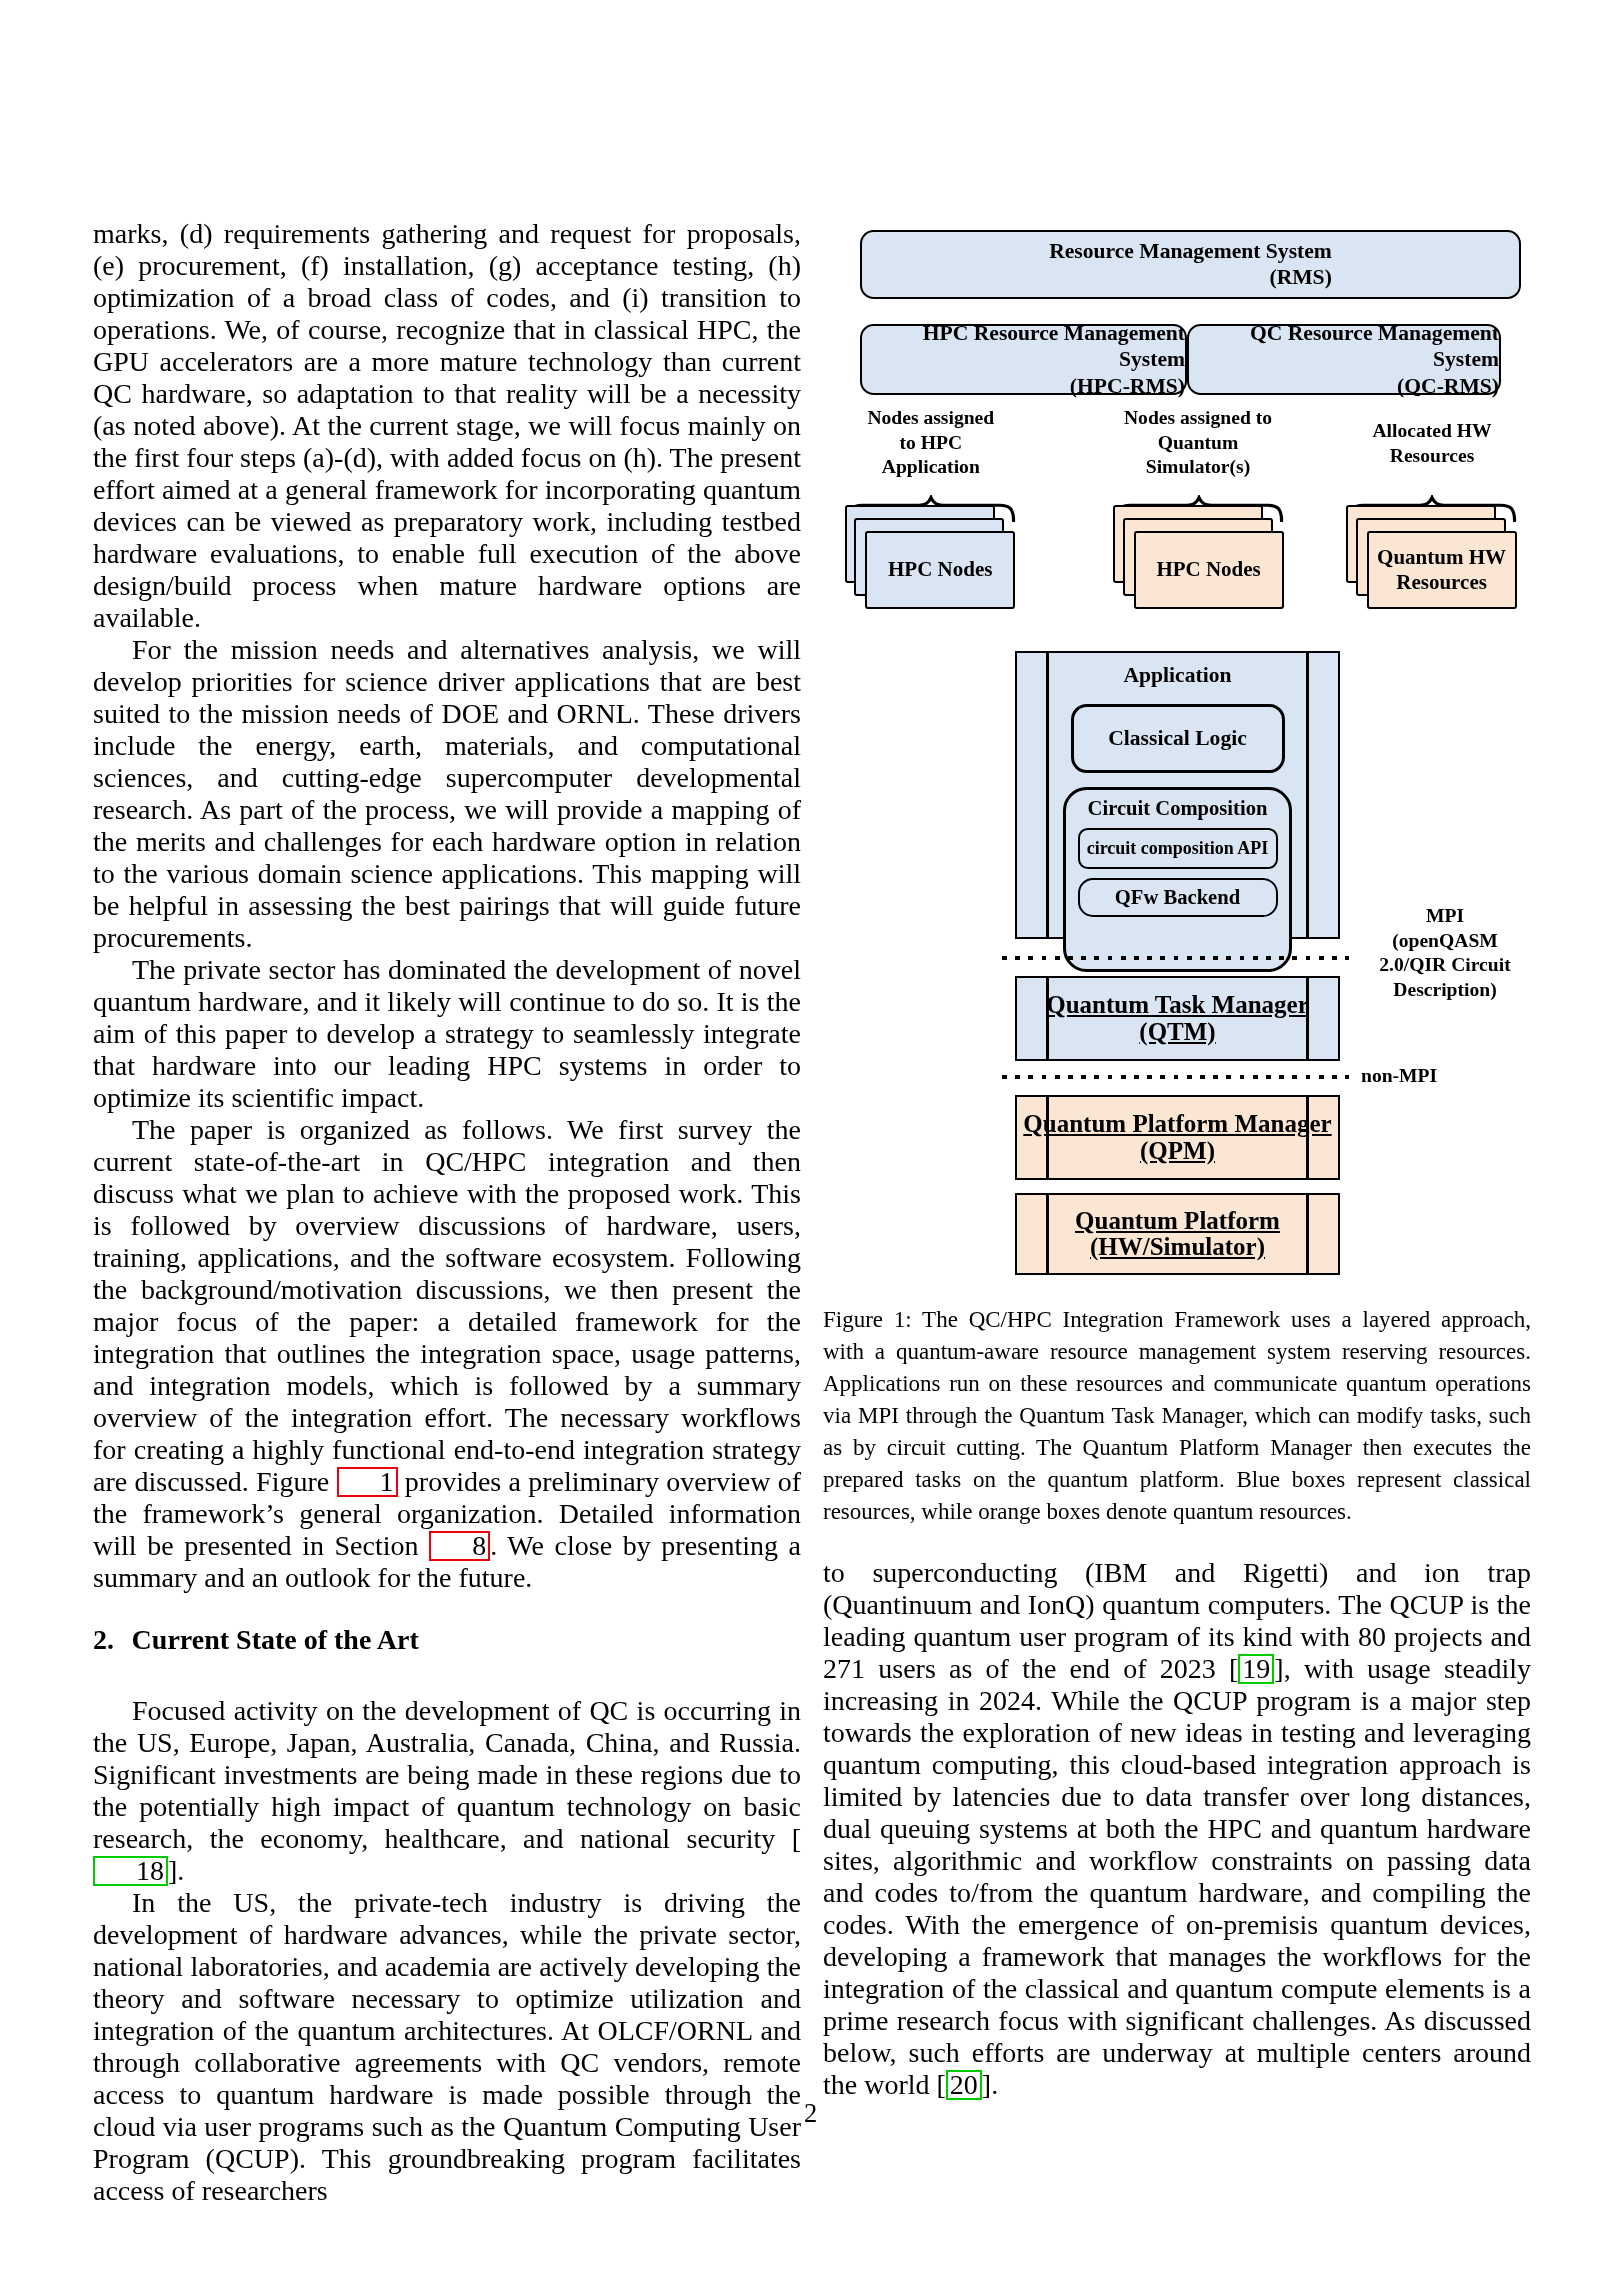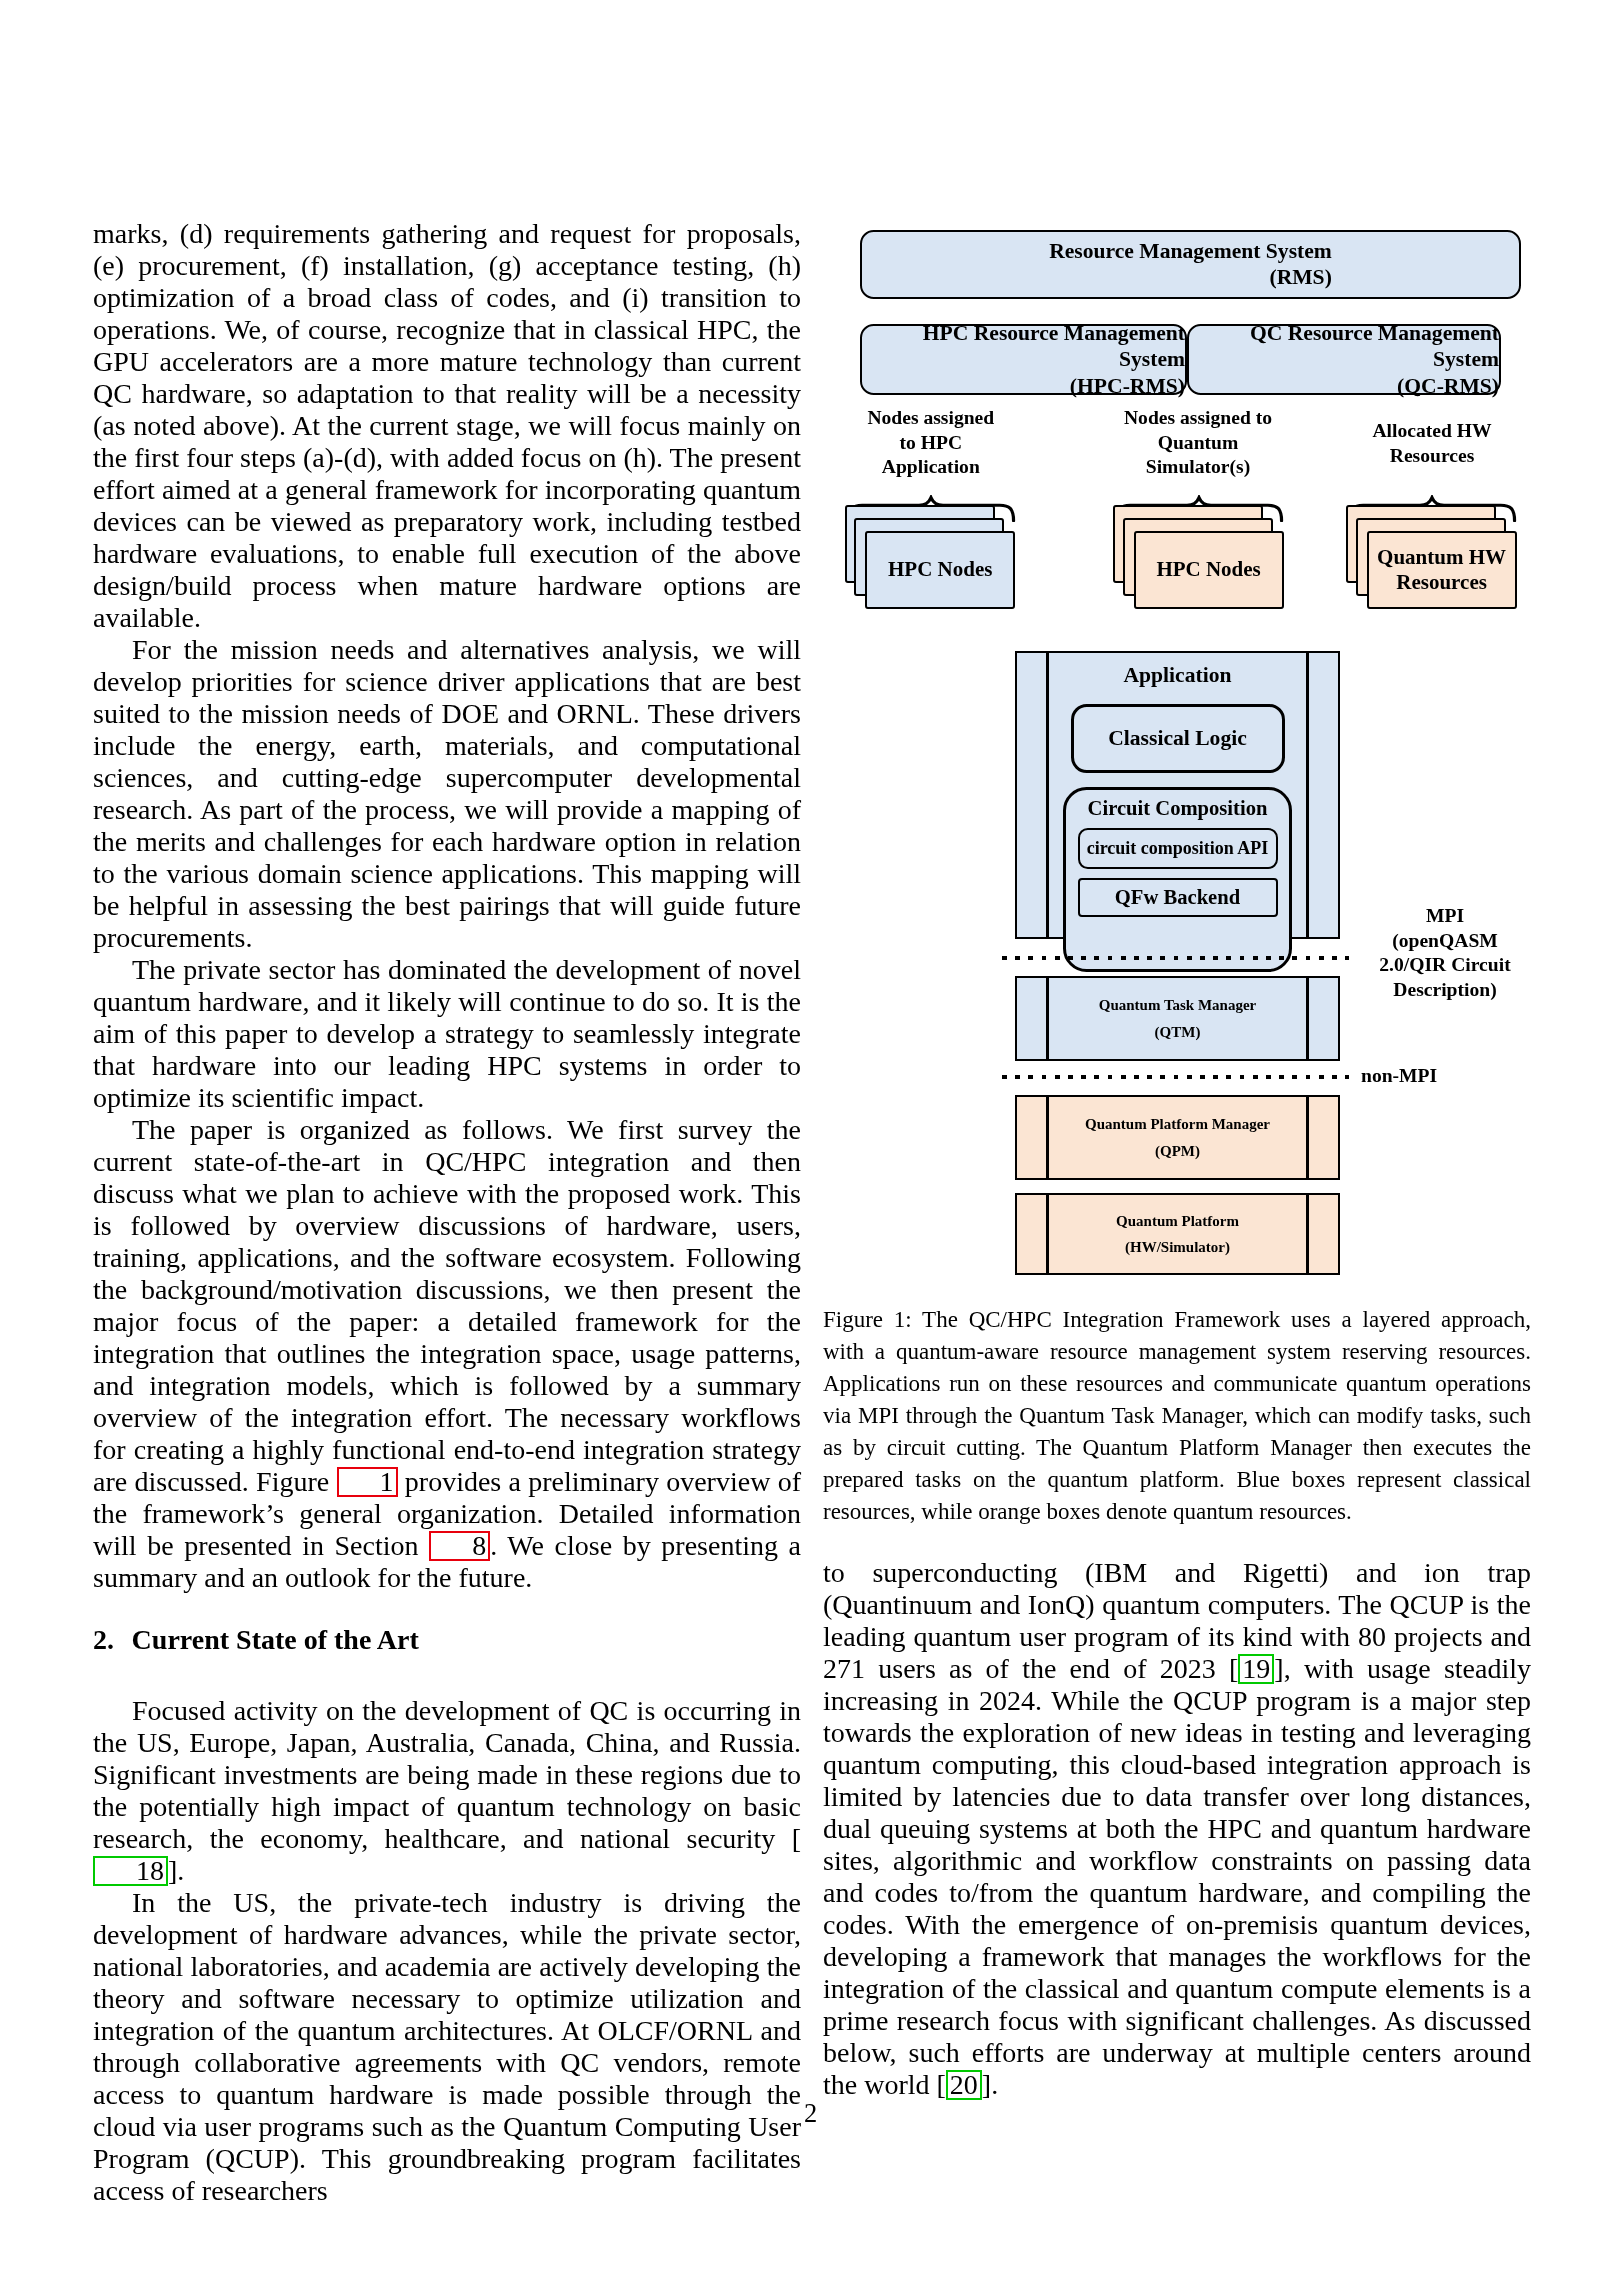--- a/index.html
+++ b/index.html
@@ -71,21 +71,21 @@
   }
   .card.c3 .box-label{font-size:21px;line-height:24.5px;white-space:pre-line;text-align:center;font-weight:bold;}
   .blue-fill{background:#d9e5f3;}
   .orange-fill{background:#fbe5d3;}
   .railbox{
     position:absolute;left:192px;width:321px;
     background:#d9e5f3;border:2.9px solid #000;
     display:flex;align-items:center;justify-content:center;
     text-align:center;font-weight:bold;
   }
-  .railbox .box-label{white-space:pre-line;font-size:15px;line-height:26.5px;}
+  .railbox .box-label{white-space:pre-line;font-size:25px;line-height:26.5px;text-decoration:underline;}
   .rail{position:absolute;top:0;bottom:0;width:2.9px;background:#000;}
   .rail.l{left:29px;} .rail.r{right:29px;}
   #box-app{top:433px;height:284px;display:block;}
   #box-qtm{top:758px;height:81px;}
   #box-qpm{top:877px;height:81px;background:#fbe5d3;}
   #box-qp{top:975px;height:78px;background:#fbe5d3;}
   .app-title{font-weight:bold;font-size:21.6px;line-height:25.5px;margin-top:9.8px;text-align:center;}
   .cl-box{
     margin:15.7px auto 0;width:208px;height:63px;
     border:3.9px solid #000;border-radius:15.7px;background:#d9e5f3;
@@ -99,21 +99,21 @@
   }
   .cc-title{font-weight:bold;font-size:20.6px;line-height:23.5px;}
   .api-box{
     margin:6.9px auto 0;width:200px;height:41px;
     border:2.9px solid #000;border-radius:9.8px;background:#d9e5f3;
     display:flex;align-items:center;justify-content:center;
     font-weight:bold;font-size:18px;box-sizing:border-box;
   }
   .qfw-box{
     margin:8.8px auto 0;width:200px;height:39px;
-    border:2.9px solid #000;border-radius:4px;background:#d9e5f3;
+    border:2.9px solid #000;border-radius:15px;background:#d9e5f3;
     display:flex;align-items:center;justify-content:center;
     font-weight:bold;font-size:20.6px;box-sizing:border-box;
   }
   .dotted{
     position:absolute;height:4.4px;
     background-image:repeating-linear-gradient(90deg,#000 0 4.9px,transparent 4.9px 13.2px);
   }
   #dotted-1{left:179px;top:738px;width:347px;}
   #dotted-2{left:179px;top:857px;width:347px;}
   #mpi-note{left:534px;top:686px;width:176px;}

